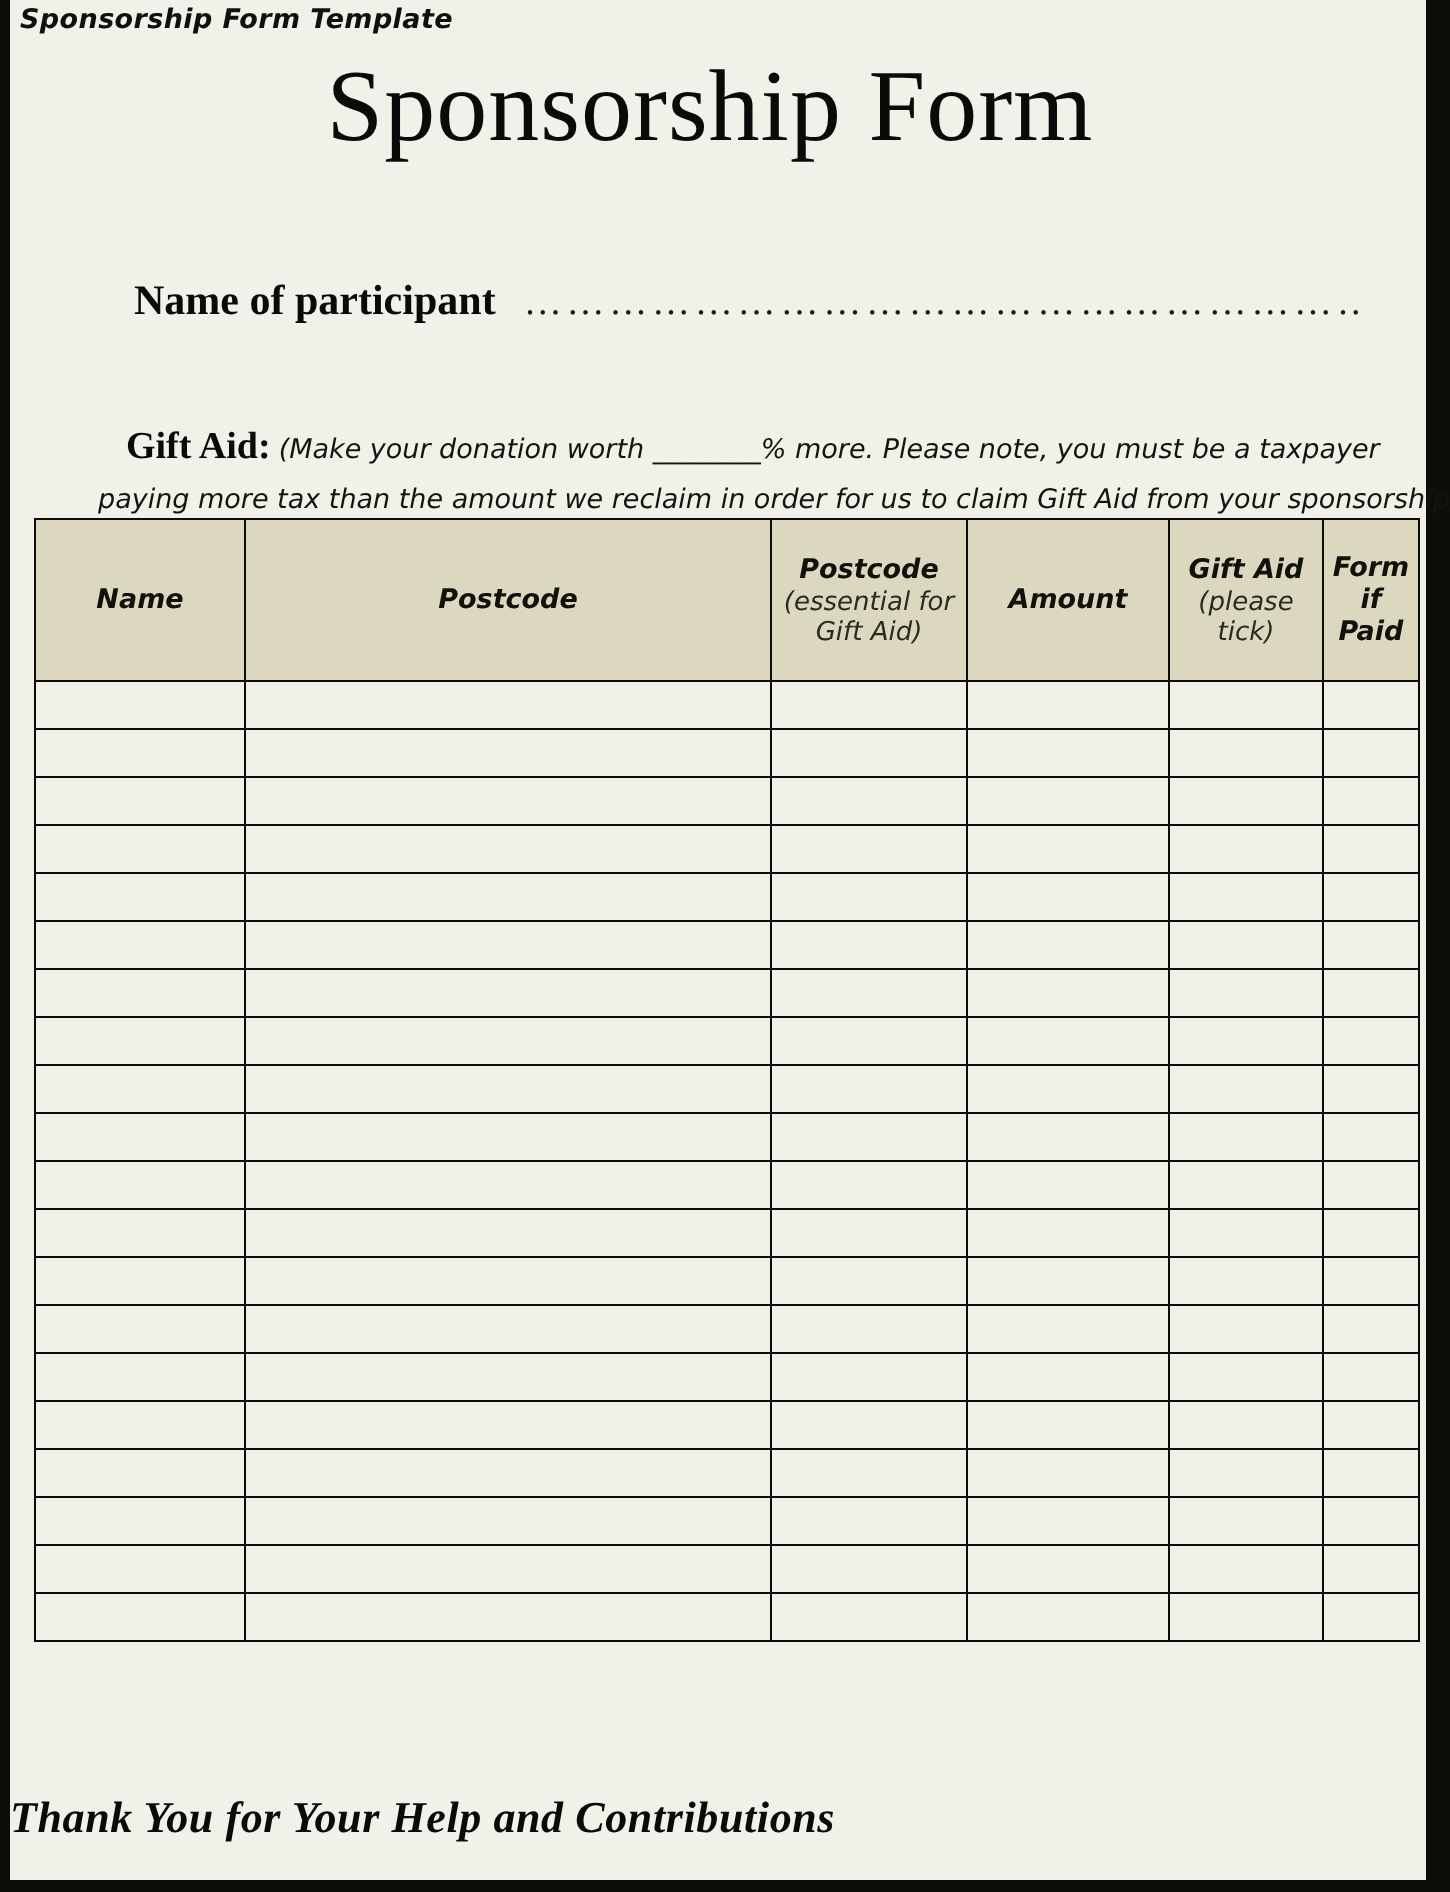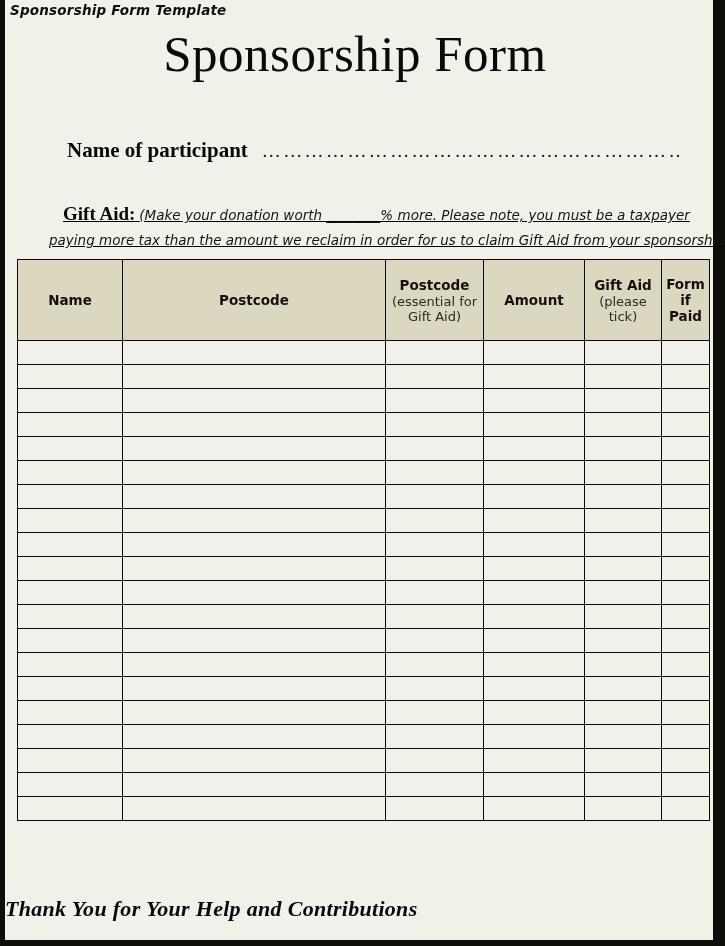--- a/index.html
+++ b/index.html
@@ -85,24 +85,23 @@
     color: #1a1a16;
     letter-spacing: 2.4px;
     overflow: hidden;
     white-space: nowrap;
     height: 22px;
   }
 
   
   .giftaid-block {
     position: absolute;
-    top: 203px;
+    top: 213px;
     left: 58px;
     width: 620px;
-    text-decoration: underline;
   }
   .giftaid-line1 {
     display: block;
     white-space: nowrap;
   }
   .giftaid-label {
     font-family: "Liberation Serif", serif;
     font-weight: bold;
     font-size: 19px;
     color: #0a0a08;
@@ -145,20 +144,21 @@
   table.sponsor-table th {
     background: #dcd8c0;
     height: 76px;
     vertical-align: middle;
     text-align: center;
     font-family: "DejaVu Sans", sans-serif;
     font-weight: bold;
     font-size: 13.5px;
     color: #12120d;
     padding: 2px 3px;
+    font-style: italic;
   }
   .th-sub {
     display: block;
     font-weight: normal;
     font-size: 13px;
     line-height: 15px;
     color: #2a2a20;
     margin-top: 1px;
   }
   .th-stack {

